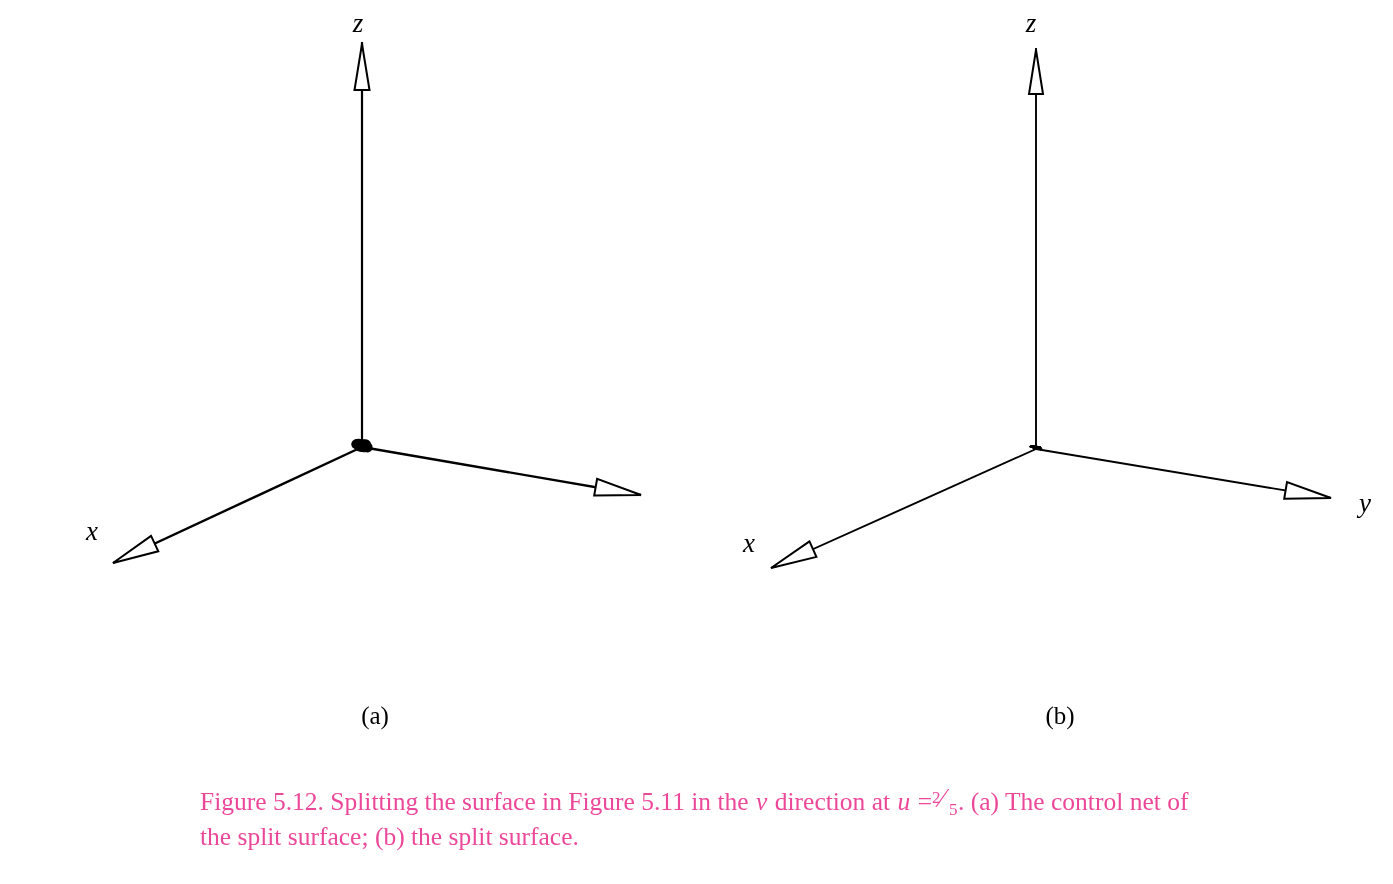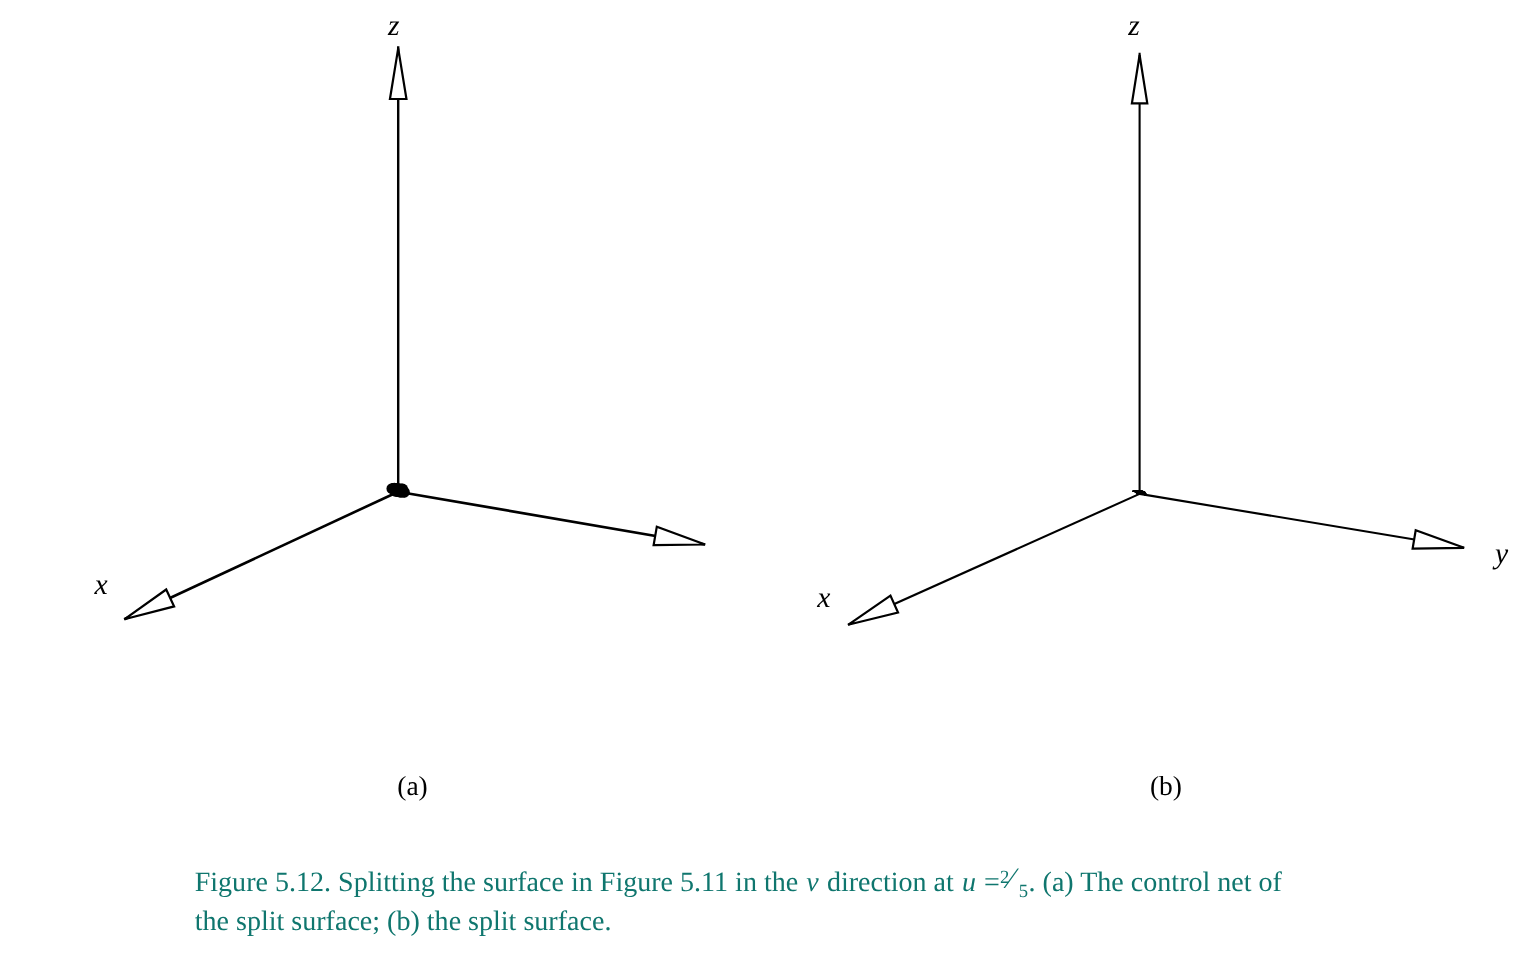--- a/index.html
+++ b/index.html
@@ -35,27 +35,27 @@
     font-size: 25px;
     color: #000;
     text-align: center;
     width: 120px;
   }
   #subcaption-a { left: 315px; top: 702px; }
   #subcaption-b { left: 1000px; top: 702px; }
 
   #figure-caption {
     position: absolute;
-    left: 177px;
+    left: 200px;
     top: 784px;
     width: 1022px;
     font-family: "Liberation Serif", "DejaVu Serif", serif;
     font-size: 25.5px;
     line-height: 35px;
-    color: #0f766e;
+    color: #ec4899;
     text-align: left;
   }
   .mvar {
     font-style: italic;
     font-family: "Liberation Serif", "DejaVu Serif", serif;
     padding: 0 1px;
   }
   .frac {
     display: inline-block;
     position: relative;

